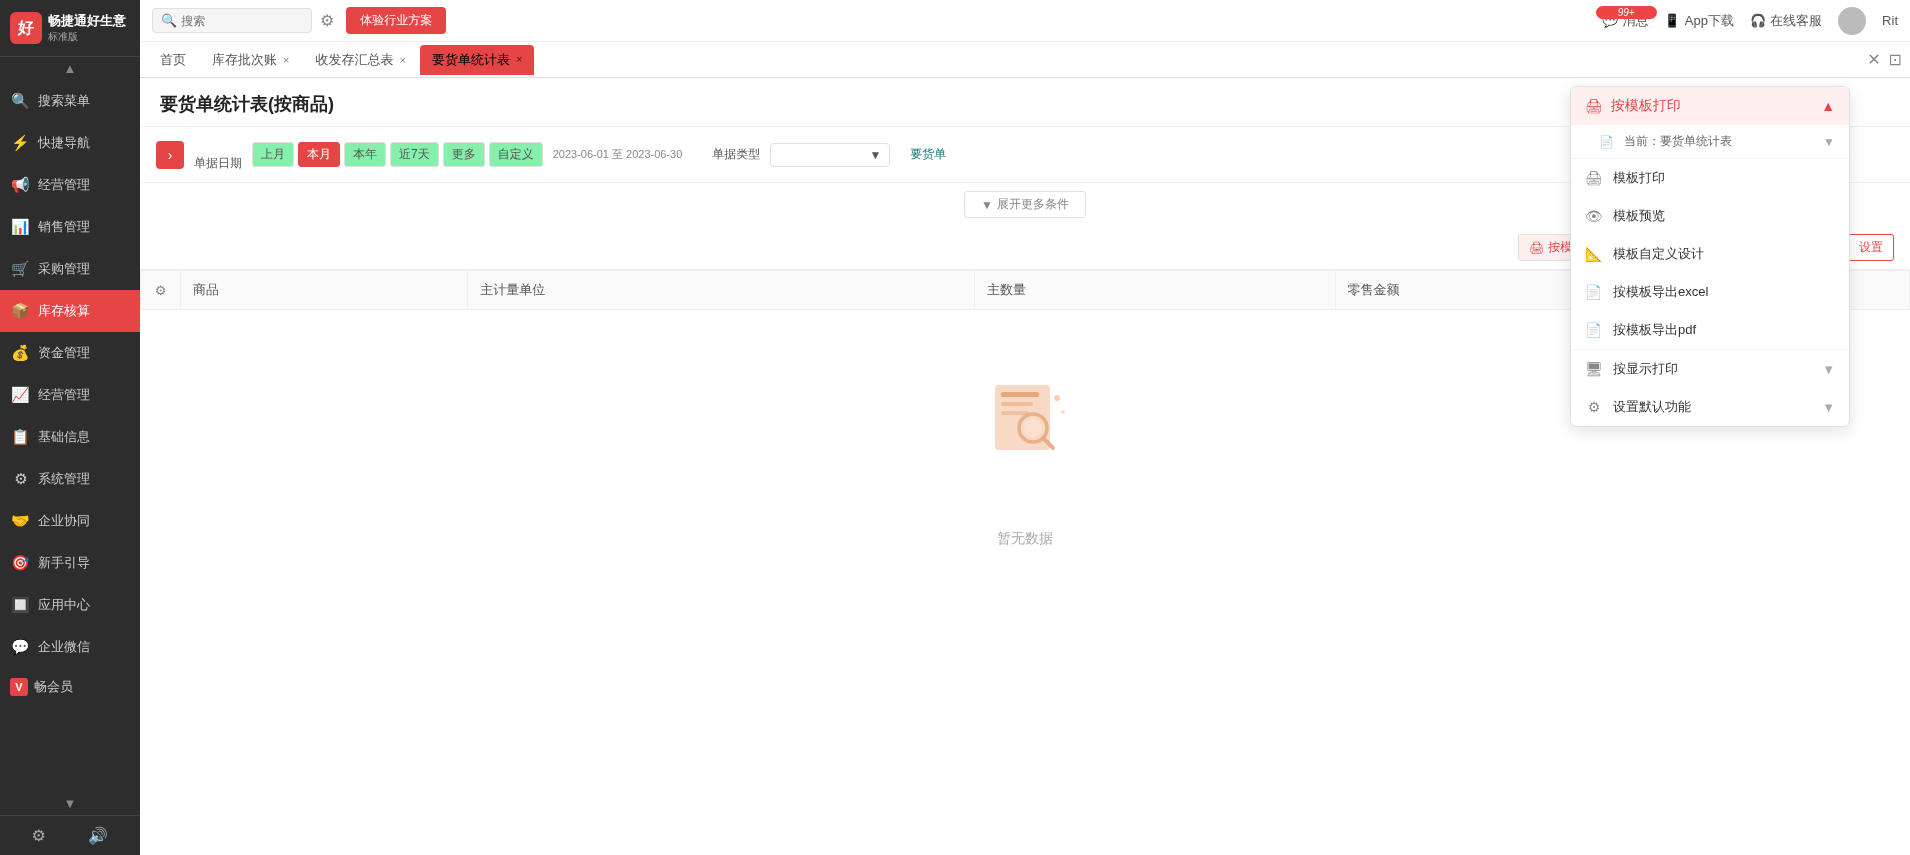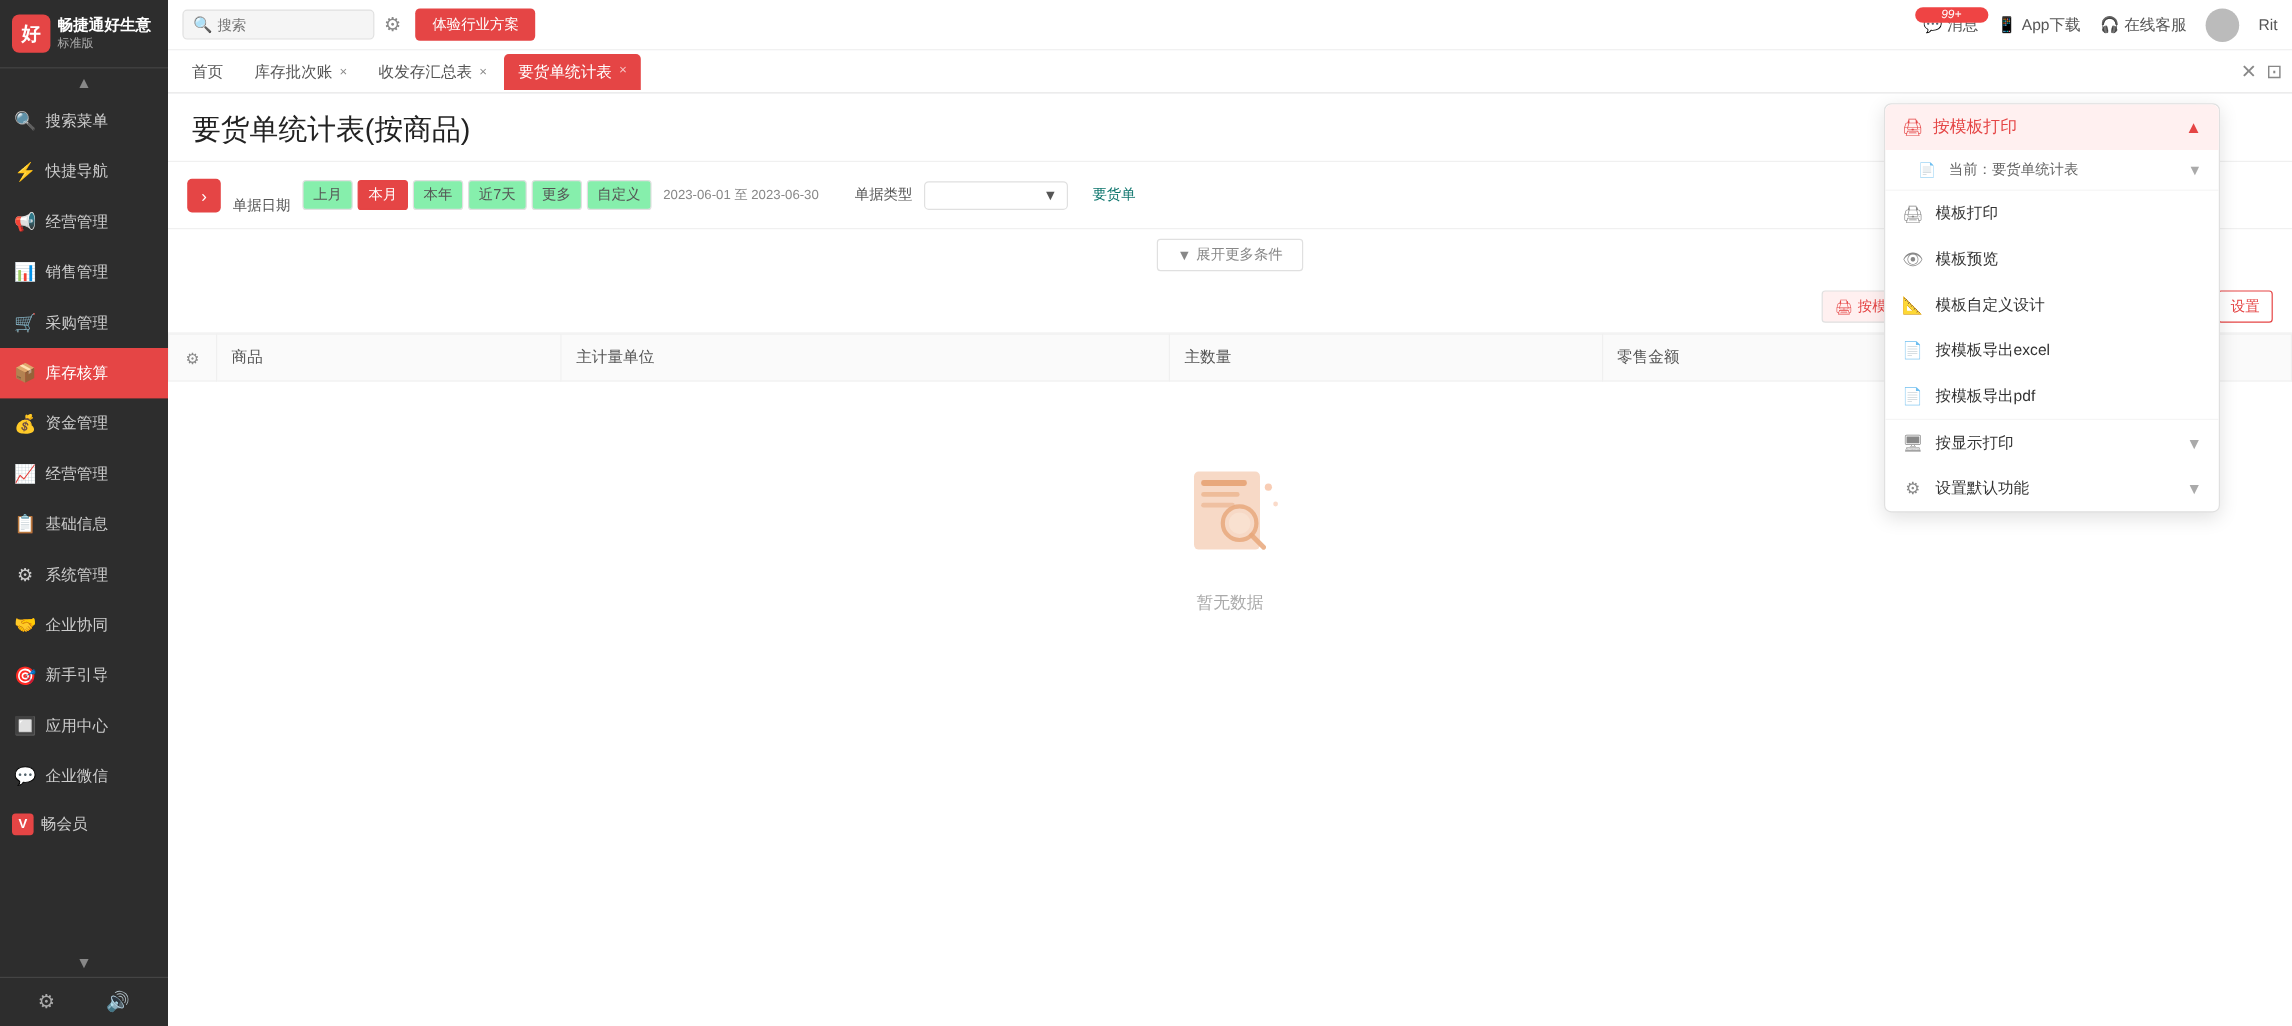--- a/index.html
+++ b/index.html
@@ -197,21 +197,21 @@
       padding: 6px 12px;
       font-size: 13px;
       cursor: pointer;
       color: #555;
       border-radius: 4px 4px 0 0;
       gap: 6px;
       white-space: nowrap;
     }
     .tab.active {
       background: #e54545;
-      color: #ffffff;
+      color: #000000;
       font-family: Liberation Mono, monospace;
     }
     .tab-close {
       font-size: 11px;
       color: inherit;
       opacity: 0.7;
       cursor: pointer;
     }
     .tabs-window-btns {
       margin-left: auto;
@@ -232,22 +232,22 @@
       padding: 0;
       position: relative;
     }
 
     
     .page-header {
       padding: 14px 20px 10px;
       border-bottom: 1px solid #f0f0f0;
     }
     .page-title {
-      font-size: 24px;
-      font-weight: normal;
+      font-size: 18px;
+      font-weight: bold;
       color: #222;
     }
 
     
     .filter-bar {
       display: flex;
       align-items: center;
       padding: 10px 16px;
       gap: 10px;
       border-bottom: 1px solid #f0f0f0;
@@ -387,20 +387,21 @@
 
     
     .empty-state {
       display: flex;
       flex-direction: column;
       align-items: center;
       justify-content: center;
       padding: 60px 20px;
       color: #aaa;
       font-size: 14px;
+      gap: 44px;
     }
     .empty-icon {
       width: 100px;
       height: 100px;
       margin-bottom: 16px;
     }
 
     
     .dropdown-overlay {
       position: absolute;

